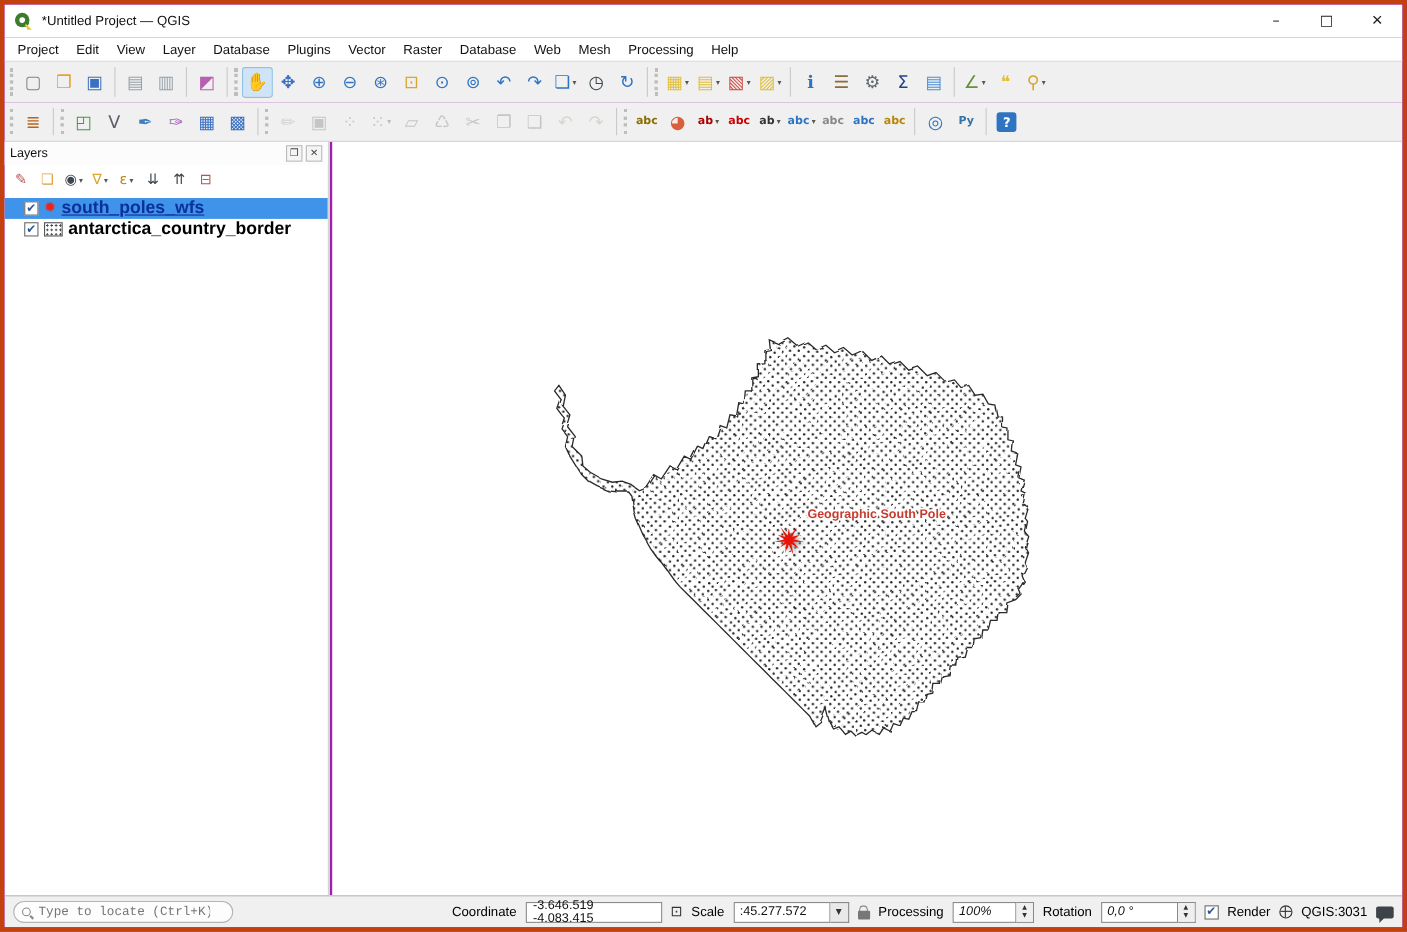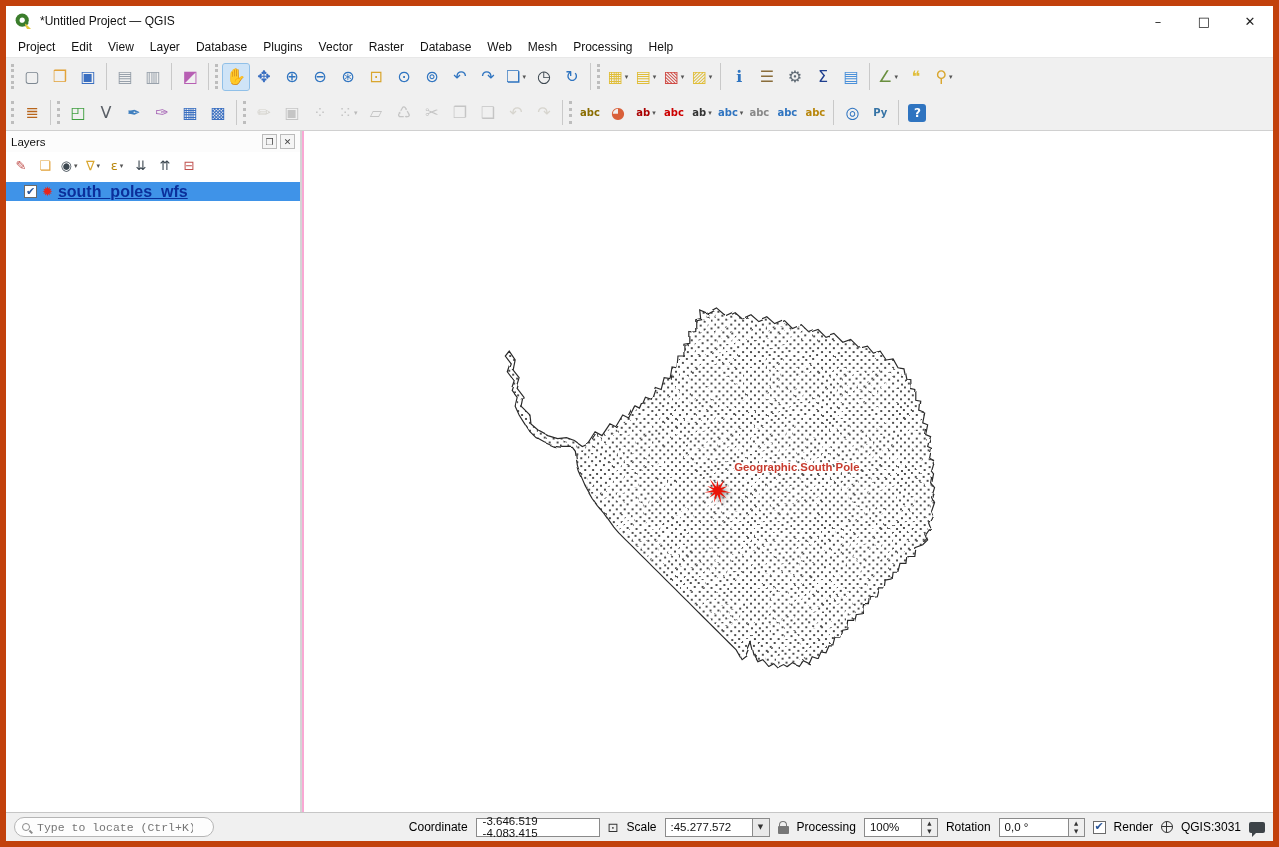--- a/index.html
+++ b/index.html
@@ -1,18 +1,18 @@
 <!DOCTYPE html>
 <html><head>
 <meta charset="utf-8">
 <style>
   * { box-sizing: border-box; }
   html,body { margin:0; padding:0; background:#9a9a9a; }
   body { font-family:"Liberation Sans","DejaVu Sans",sans-serif; font-size:12px; color:#111; -webkit-user-select:none; user-select:none; }
-  .window { position:relative; width:1279px; height:847px; background:#f9a8d4; overflow:hidden; border:6px solid #c2410c; }
+  .window { position:relative; width:1279px; height:847px; background:#a21caf; overflow:hidden; border:4px solid #c2410c; }
 
   
   .titlebar { position:absolute; top:0; left:0; right:0; height:30px; background:#fff; display:flex; align-items:center; padding-left:8px; }
   .titlebar .title { margin-left:8px; font-size:12px; }
   .winbtns { margin-left:auto; display:flex; height:30px; }
   .winbtn { width:46px; height:30px; display:flex; align-items:center; justify-content:center; font-size:13px; color:#222; font-family:"DejaVu Sans",sans-serif; }
 
   
   .menubar { position:absolute; top:30px; left:0; right:0; height:22px; background:#fff; display:flex; align-items:center; padding-left:4px; border-bottom:1px solid #e8e8e8; }
   .menu-item { padding:3px 8px; font-size:12px; }
@@ -60,21 +60,21 @@
   .locate { width:200px; height:20px; border:1px solid #b5b5b5; border-radius:10px; background:#fdfdfd; display:flex; align-items:center; padding:0 7px; gap:5px; margin-right:auto; }
   .locate input { border:none; outline:none; background:transparent; font-size:11.5px; width:160px; font-family:Liberation Mono, monospace; color:#333; }
   .mag-ico { width:8px; height:8px; border:1.5px solid #8a8a8a; border-radius:50%; position:relative; flex:0 0 auto; }
   .mag-ico::after { content:""; position:absolute; width:4px; height:1.5px; background:#8a8a8a; transform:rotate(45deg); left:6px; top:7px; }
   .sb-label { color:#000; }
   .sb-box { height:19px; border:1px solid #8a8a8a; background:#fff; display:inline-flex; align-items:center; justify-content:center; padding:0 6px; font-size:11.5px; }
   .combo { display:flex; height:19px; }
   .combo .val { border:1px solid #8a8a8a; background:#fff; display:flex; align-items:center; padding:0 5px; width:88px; font-size:11.5px; }
   .combo .dbtn { width:17px; border:1px solid #8a8a8a; border-left:none; background:#e9e9e9; display:flex; align-items:center; justify-content:center; font-size:7px; color:#333; font-family:"DejaVu Sans",sans-serif; }
   .spin { display:flex; height:19px; }
-  .spin .val { border:1px solid #8a8a8a; background:#fff; display:flex; align-items:center; padding:0 5px; font-size:11.5px; }
+  .spin .val { border:1px solid #8a8a8a; background:#fff; display:flex; align-items:center; padding:0 5px; font-size:11.5px;font-style:italic; }
   .spin .arrs { width:16px; display:flex; flex-direction:column; border:1px solid #8a8a8a; border-left:none; }
   .spin .arrs span { flex:1; background:#efefef; font-size:5.5px; line-height:8px; text-align:center; color:#333; font-family:"DejaVu Sans",sans-serif; }
   .ext-ico { font-family:"DejaVu Sans",sans-serif; font-size:13px; color:#333; }
   .lock-ico { width:11px; height:8px; background:#777; border-radius:1px; position:relative; margin-top:5px; }
   .lock-ico::before { content:""; position:absolute; left:1.5px; top:-5px; width:6px; height:5px; border:1.5px solid #777; border-bottom:none; border-radius:4px 4px 0 0; }
   .crs-ico { width:12px; height:12px; border:1.5px solid #333; border-radius:50%; position:relative; }
   .crs-ico::after { content:""; position:absolute; left:0; right:0; top:4px; height:1.2px; background:#333; }
   .crs-ico::before { content:""; position:absolute; top:0; bottom:0; left:4px; width:1.2px; background:#333; }
   .bubble-ico { width:16px; height:11px; background:#3d4348; border-radius:2px; position:relative; margin-top:1px; }
   .bubble-ico::after { content:""; position:absolute; left:3px; bottom:-4px; border:3px solid transparent; border-top-color:#3d4348; border-left-color:#3d4348; }
@@ -357,20 +357,25 @@
         </span>
         <span class="tbtn">
           <span class="g" style="color: rgb(192, 80, 77);">⊟</span>
         </span>
       </div>
     <div class="layer-tree" id="layertree">
         <div class="layer-row selected">
           <span class="cb checked"></span>
           <span class="layer-ico-star">✹</span>
           <span class="layer-label">south_poles_wfs</span>
+        </div>
+        <div class="layer-row">
+          <span class="cb checked"></span>
+          <span class="layer-ico-pattern"></span>
+          <span class="layer-label">antarctica_country_border</span>
         </div>
       </div>
   </div>
 
   <div class="map-canvas">
     <svg id="map-svg" viewBox="297 125 982 693" preserveAspectRatio="none">
       <defs>
         <pattern id="dots" width="8" height="8" patternUnits="userSpaceOnUse">
           <rect width="8" height="8" fill="#ffffff"></rect>
           <circle id="dotA" cx="2" cy="2" r="1.1" fill="#222222"></circle>

